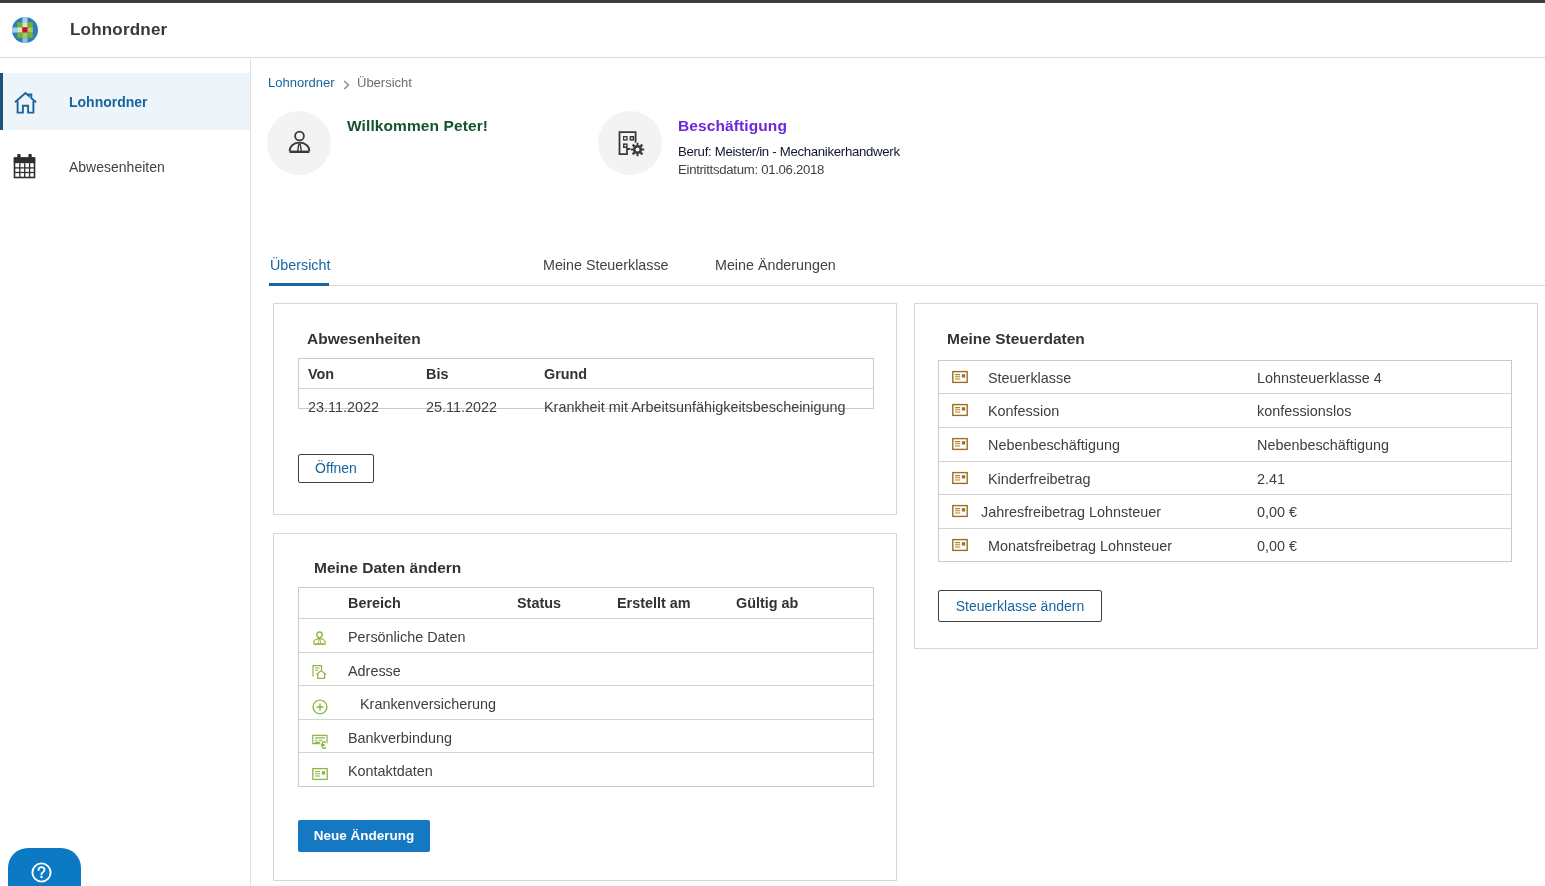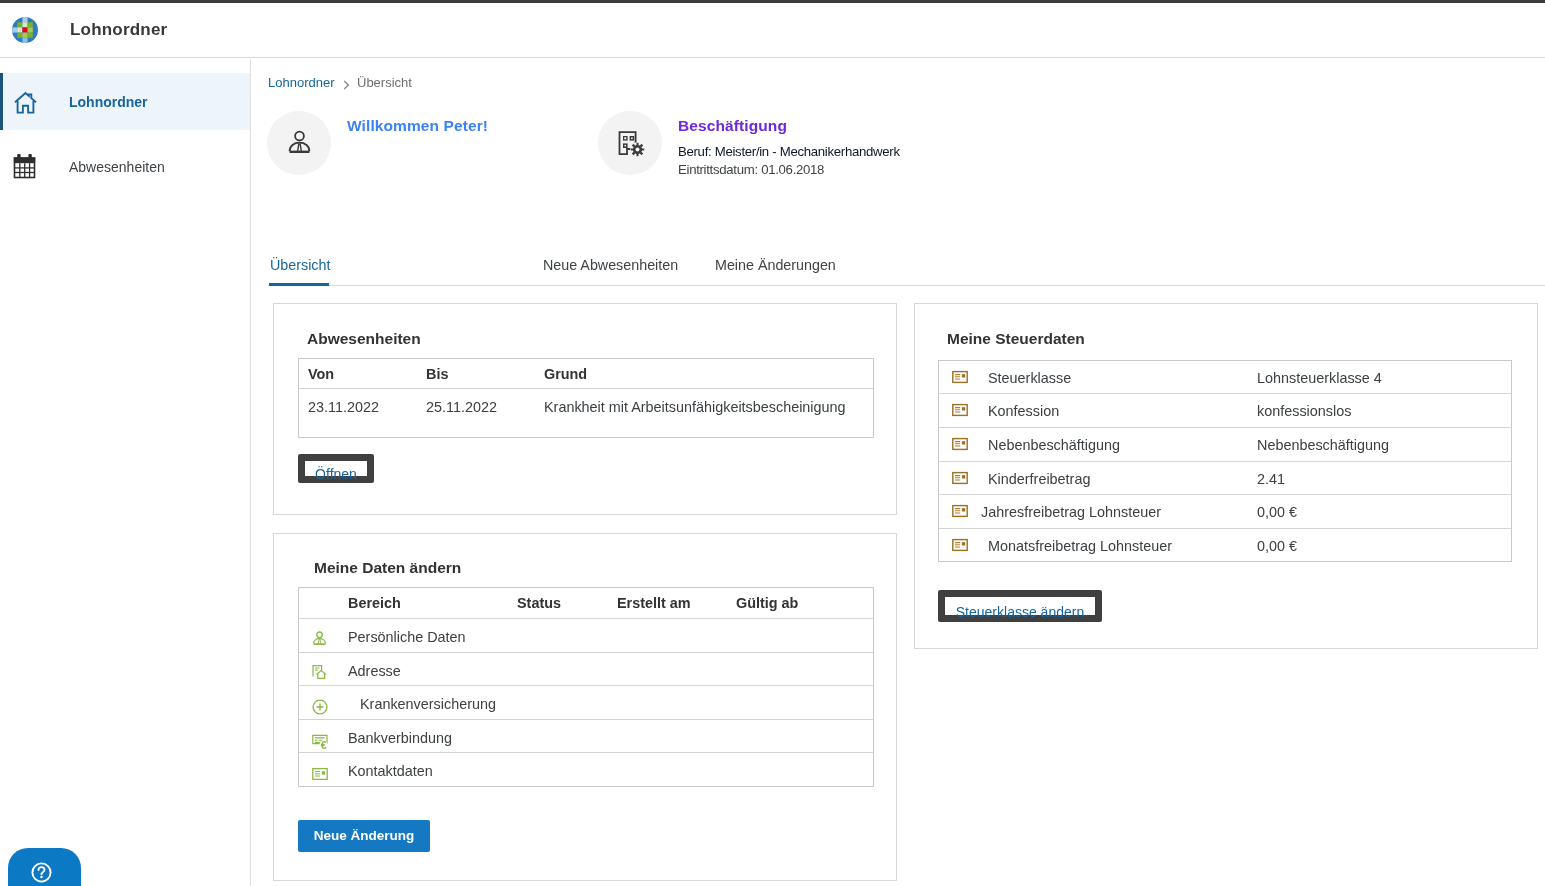--- a/index.html
+++ b/index.html
@@ -15,21 +15,21 @@
   .nav-item-txt { position:absolute; left:69px; font-size:14px; }
   .fab { position:absolute; left:8px; top:848px; width:73px; height:60px; background:#0b79c4; border-radius:20px 20px 0 0; }
   .main { position:absolute; left:251px; top:59px; width:1294px; height:827px; background:#fff; }
   .bc { position:absolute; top:16px; font-size:13px; }
   .card { position:absolute; background:#fff; border:1px solid #d7d7d7; }
   .cardtitle { position:absolute; font-size:15.5px; font-weight:bold; color:#333; }
   .tbl { position:absolute; border:1px solid #c9c9c9; }
   .trow { position:absolute; left:0; width:100%; border-bottom:1px solid #d4d4d4; }
   .cell { position:absolute; font-size:14.4px; color:#3c4043; white-space:nowrap; }
   .hcell { font-weight:bold; color:#333; }
-  .btn-o { position:absolute; border:7px solid #404040; border-radius:2px; color:#17659e;
+  .btn-o { position:absolute; border:1px solid #404040; border-radius:2px; color:#17659e;
     font-size:14px; text-align:center; background:#fff; }
   .btn-f { position:absolute; background:#1578c2; border-radius:2px; color:#fff;
     font-weight:bold; font-size:13.5px; text-align:center; }
   .tab { position:absolute; font-size:14.3px; color:#3f4346; }
 </style>
 </head>
 <body>
 <div class="topstrip"></div>
 
 <div class="header">
@@ -93,21 +93,21 @@
     </svg>
   <div class="bc" style="left:106px; color:#6e6e6e;">Übersicht</div>
 
   <div class="abs" style="left:16px; top:52px; width:64px; height:64px; border-radius:50%; background:#f3f3f3;"></div>
   <svg class="abs" style="left:36px; top:71px;" width="25" height="25" viewBox="0 0 25 25" fill="none" stroke="#3a3a3a" stroke-width="1.8">
     <circle cx="12.5" cy="6" r="4.4"></circle>
     <path d="M2.6 21.2 C2.6 15.9 7 12.7 12.5 12.7 C18 12.7 22.4 15.9 22.4 21.2"></path>
     <path d="M2.6 21.8 H22.4" stroke-width="2.4"></path>
     <path d="M11.9 13.3 L10.7 21 M13.1 13.3 L14.3 21" stroke-width="1.4"></path>
   </svg>
-  <div class="abs" style="left:96px; top:58px; font-size:15.5px; font-weight:bold; color:#3b82f6; letter-spacing:0.1px;">Willkommen Peter!</div>
+  <div class="abs" style="left:96px; top:58px; font-size:15.5px; font-weight:bold; color:#14532d; letter-spacing:0.1px;">Willkommen Peter!</div>
 
   <div class="abs" style="left:347px; top:52px; width:64px; height:64px; border-radius:50%; background:#f3f3f3;"></div>
   <svg class="abs" style="left:366px; top:72px;" width="28" height="26" viewBox="0 0 28 26">
     <g fill="none" stroke="#3a3a3a" stroke-width="1.8">
       <path d="M2.5 24 V1.2 H18.6 V13"></path>
       <path d="M2.5 23.2 H10 V18 H14"></path>
     </g>
     <g fill="#3a3a3a">
       <rect x="6" y="5" width="4.6" height="4.6"></rect>
       <rect x="12.6" y="5" width="4.6" height="4.6"></rect>
@@ -134,28 +134,28 @@
       </g>
     </g>
     <circle cx="20.5" cy="18.5" r="2" fill="#f3f3f3"></circle>
   </svg>
   <div class="abs" style="left:427px; top:58px; font-size:15.5px; font-weight:bold; color:#6d28d9; letter-spacing:0.1px;">Beschäftigung</div>
   <div class="abs" style="left:427px; top:85px; font-size:13.2px; color:#0f172a; letter-spacing:-0.3px;">Beruf: Meister/in - Mechanikerhandwerk</div>
   <div class="abs" style="left:427px; top:103px; font-size:13.2px; color:#3f4346; letter-spacing:-0.3px;">Eintrittsdatum: 01.06.2018</div>
 
   <div class="tab" style="left:19px; top:198px; color:#17659e;">Übersicht</div>
   <div class="tab" style="left:112px; top:198px;margin-top:48px;">Meine Mitarbeiterdaten</div>
-  <div class="tab" style="left:292px; top:198px;">Neue Abwesenheiten</div>
+  <div class="tab" style="left:292px; top:198px;">Meine Steuerklasse</div>
   <div class="tab" style="left:464px; top:198px;">Meine Änderungen</div>
   <div class="abs" style="left:17px; top:226px; width:1277px; height:1px; background:#d9d9d9;"></div>
   <div class="abs" style="left:17.5px; top:224px; width:60.5px; height:3px; background:#17659e;"></div>
 
   <div class="card" style="left:22px; top:244px; width:624px; height:212px;"></div>
   <div class="cardtitle" style="left:56px; top:271px;">Abwesenheiten</div>
-  <div class="tbl" style="left:47px; top:299px; width:576px; height:80px;">
+  <div class="tbl" style="left:47px; top:299px; width:576px; height:51px;">
     <div class="trow" style="top:0; height:30px;"></div>
     <div class="cell hcell" style="left:9px; top:7px;">Von</div>
     <div class="cell hcell" style="left:127px; top:7px;">Bis</div>
     <div class="cell hcell" style="left:245px; top:7px;">Grund</div>
     <div class="cell" style="left:9px; top:40px;">23.11.2022</div>
     <div class="cell" style="left:127px; top:40px;">25.11.2022</div>
     <div class="cell" style="left:245px; top:40px;">Krankheit mit Arbeitsunfähigkeitsbescheinigung</div>
   </div>
   <div class="btn-o" style="left:47px; top:395px; width:76px; height:29px; line-height:27px;">Öffnen</div>
 

